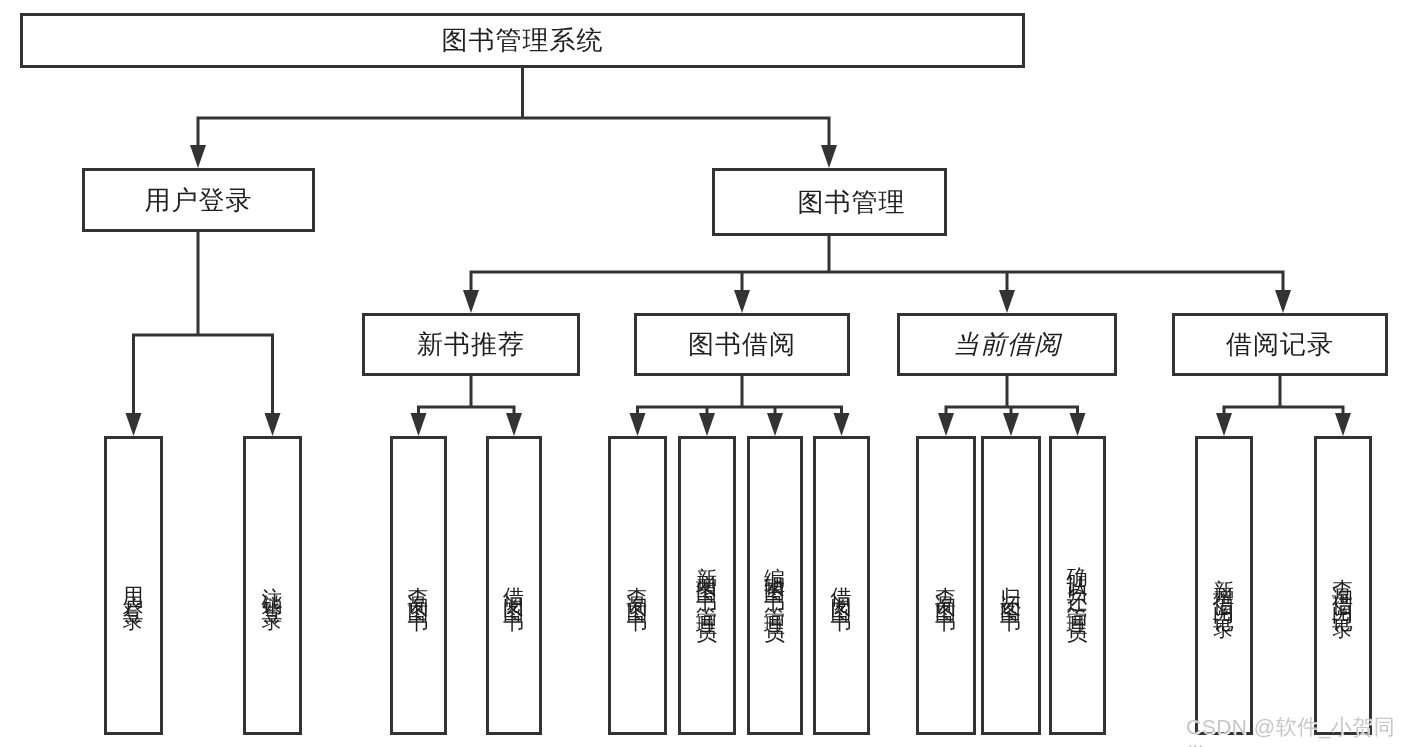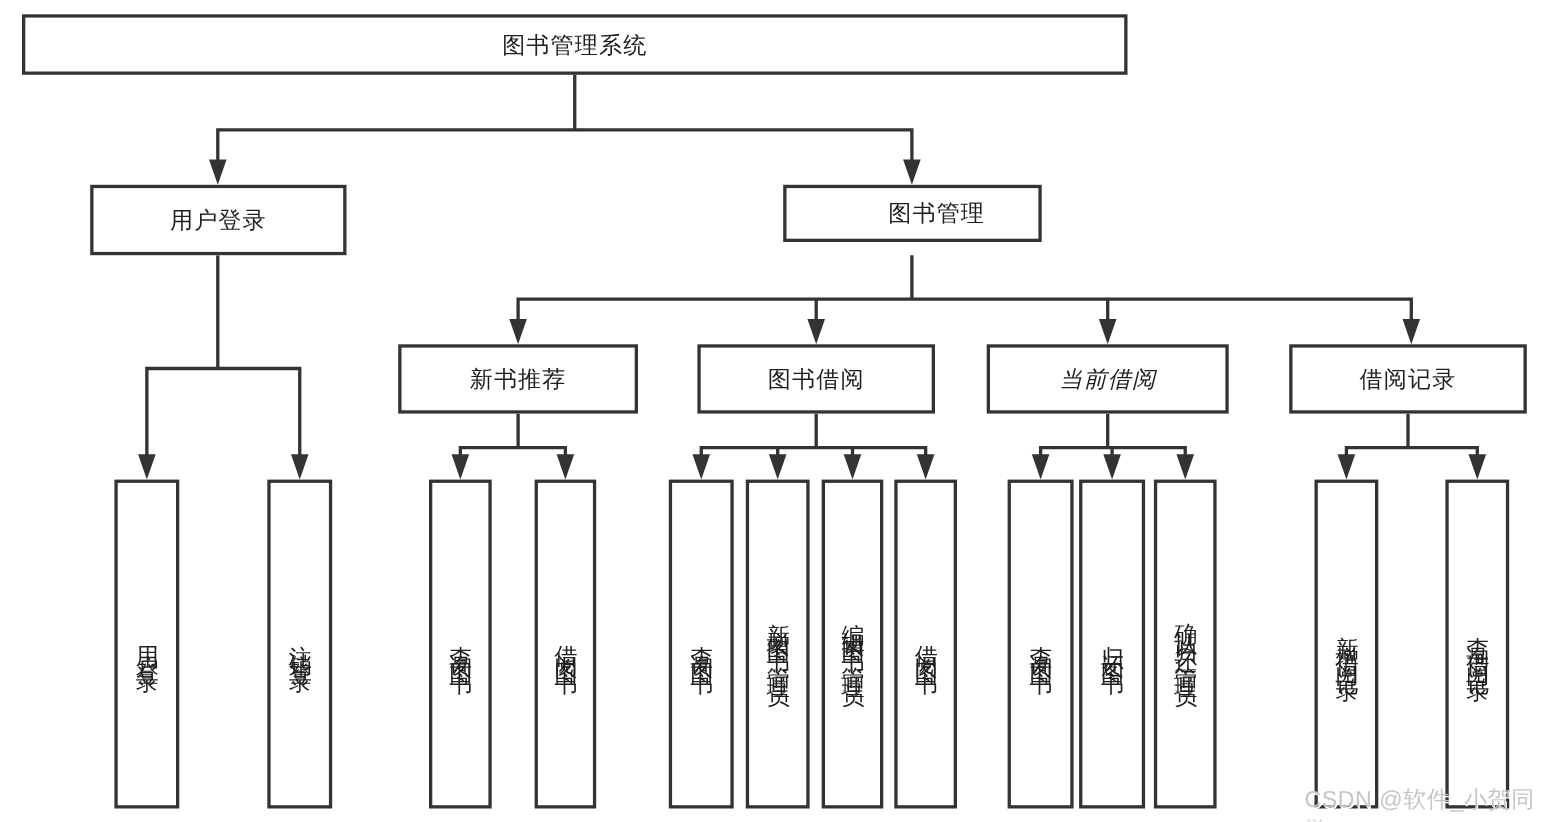--- a/index.html
+++ b/index.html
@@ -19,37 +19,37 @@
   }
   .node {
     position: absolute;
     box-sizing: border-box;
     border: 3px solid #333333;
     background: #ffffff;
     color: #1f1f1f;
     display: flex;
     align-items: center;
     justify-content: center;
-    font-size: 21px;
+    font-size: 26px;
     z-index: 2;
     letter-spacing: 1px;
     white-space: nowrap;
   }
   .vnode {
     writing-mode: vertical-rl;
     text-orientation: mixed;
     letter-spacing: 8px;
     font-size: 21px;
     white-space: normal;
     line-height: 1;
   }
   
   .n-root  { left: 20px;  top: 13px;  width: 1005px; height: 55px; }
   .n-login { left: 82px;  top: 168px; width: 233px;  height: 64px; }
-  .n-mgmt  { left: 712px; top: 168px; width: 235px;  height: 52px; padding-left: 44px; }
+  .n-mgmt  { left: 712px; top: 168px; width: 235px;  height: 68px; padding-left: 44px; }
   .n-rec   { left: 362px; top: 313px; width: 218px;  height: 63px; }
   .n-bor   { left: 634px; top: 313px; width: 216px;  height: 63px; }
   .n-cur   { left: 897px; top: 313px; width: 220px;  height: 63px; font-style: italic; }
   .n-hist  { left: 1172px;top: 313px; width: 216px;  height: 63px; }
   .leaf    { top: 436px; height: 299px; }
   .lf1  { left: 104px;  width: 59px; }
   .lf2  { left: 243px;  width: 59px; }
   .lf3  { left: 390px;  width: 57px; }
   .lf4  { left: 486px;  width: 56px; }
   .lf5  { left: 608px;  width: 59px; }

